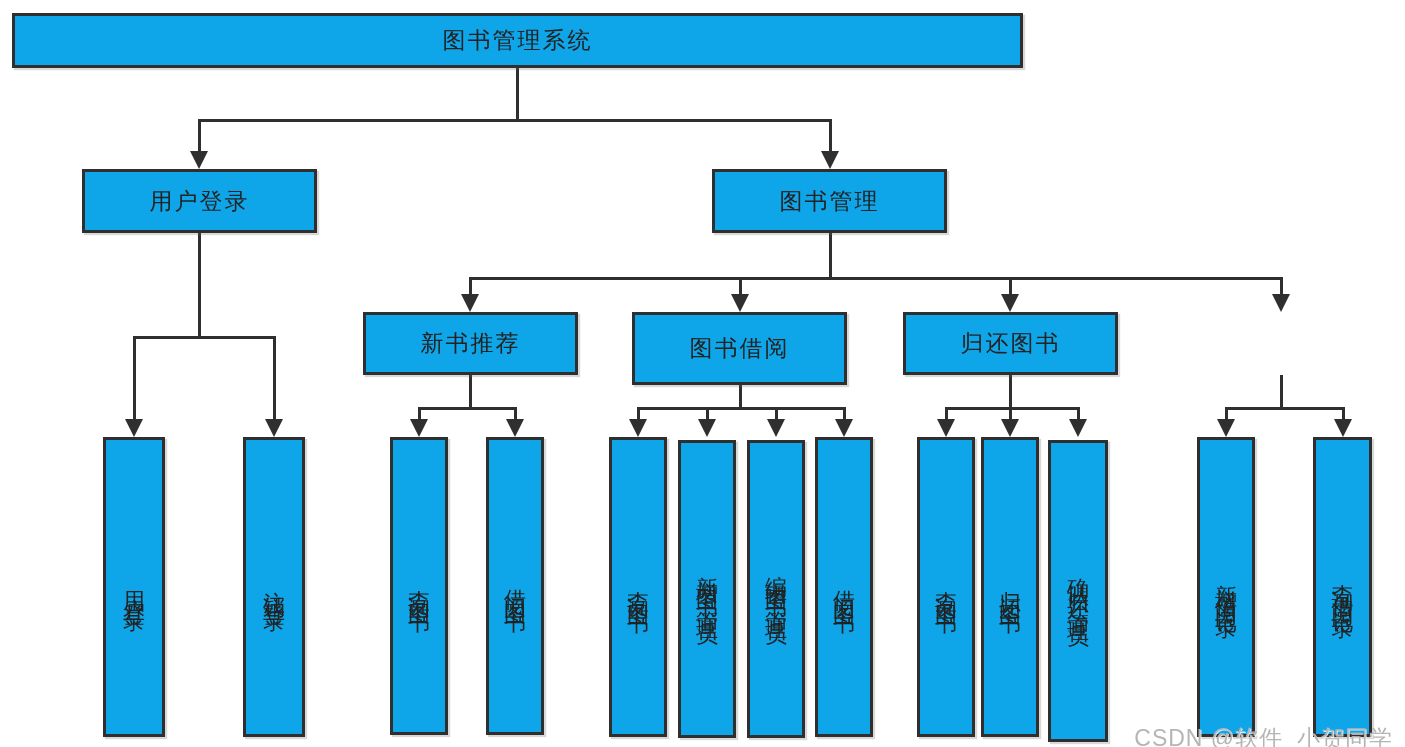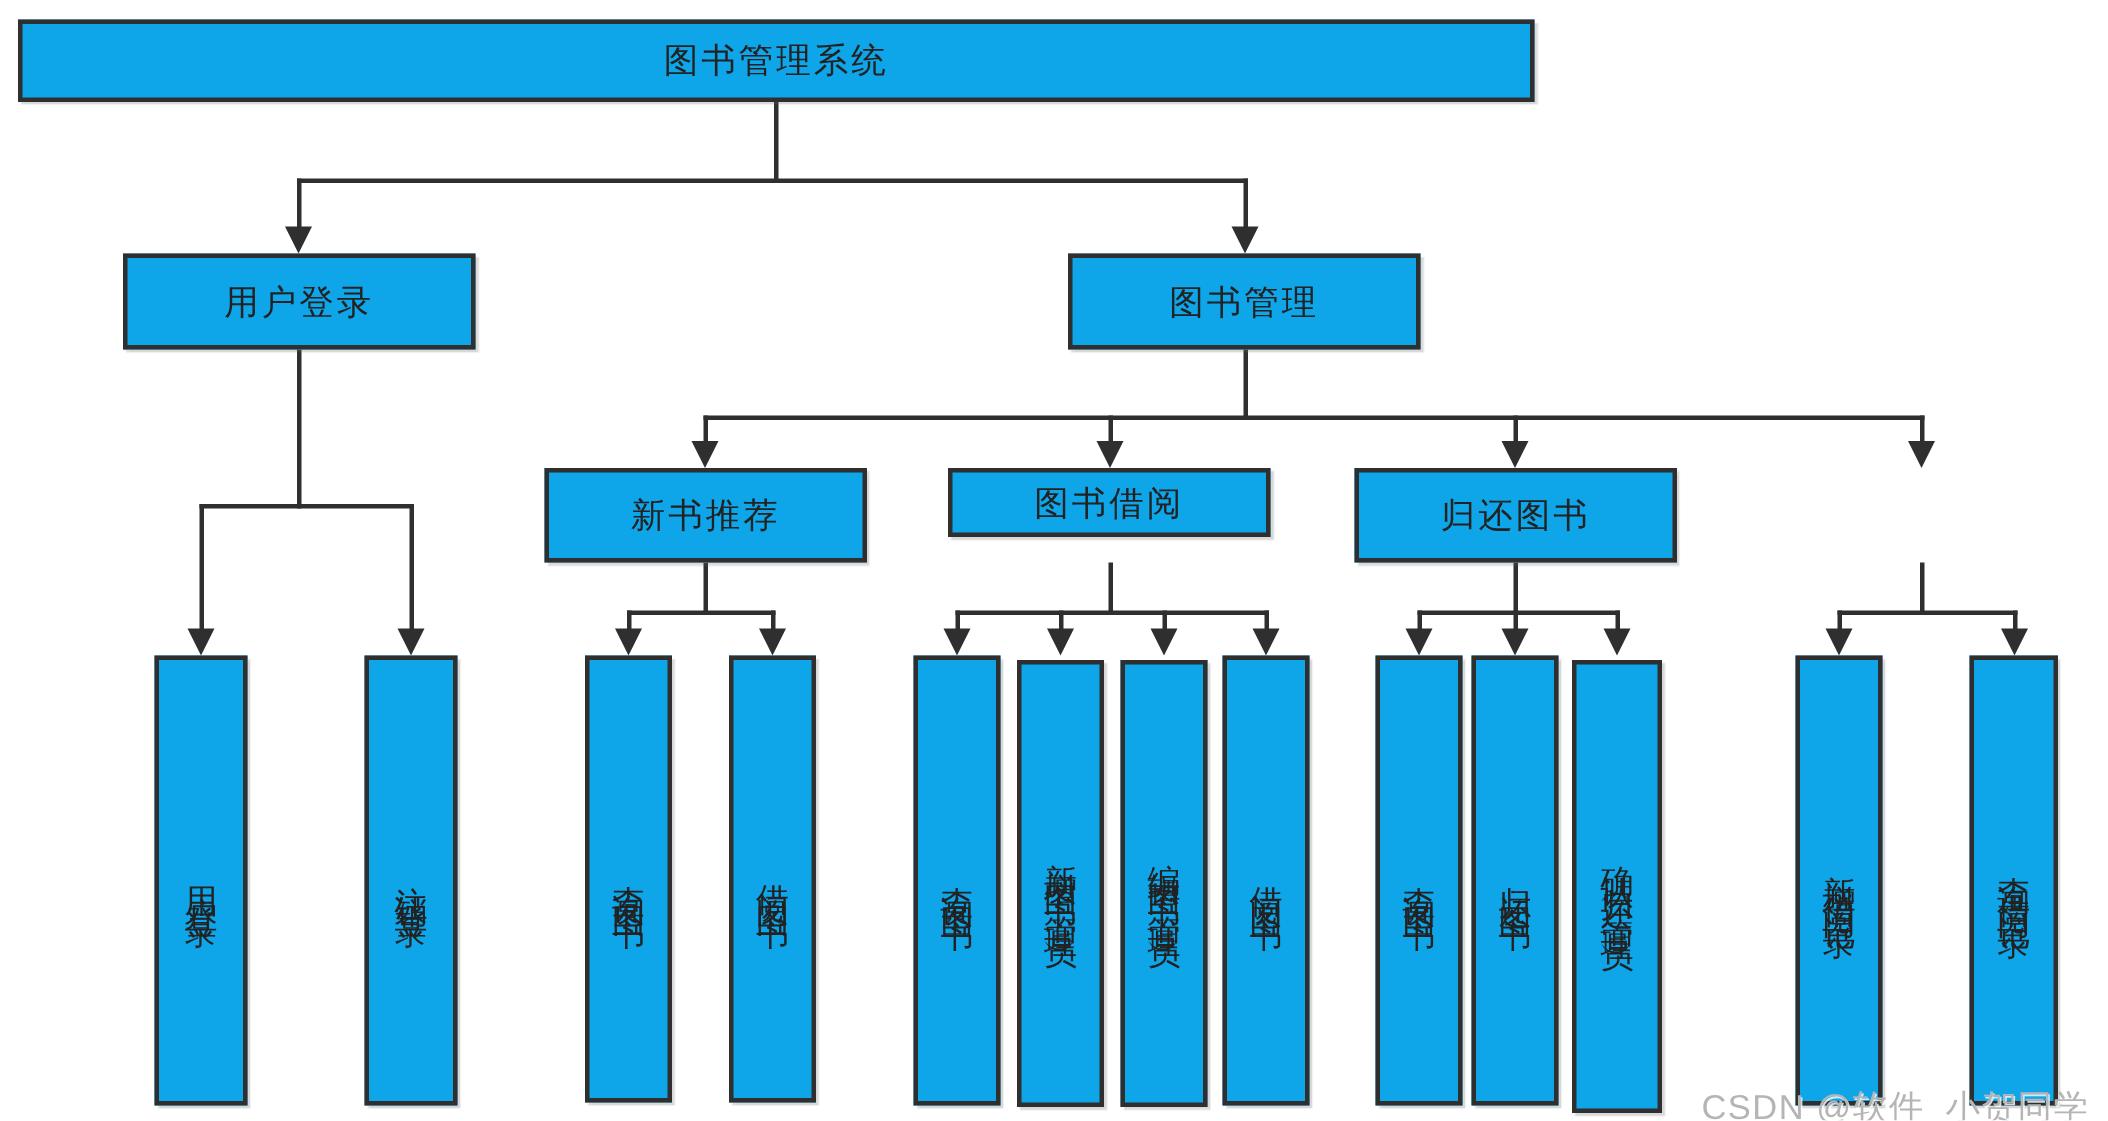--- a/index.html
+++ b/index.html
@@ -115,21 +115,21 @@
     </div>
     <div class="node horizontal" style="left: 82px; top: 169px; width: 235px; height: 64px;">
       <span class="node-label">用户登录</span>
     </div>
     <div class="node horizontal" style="left: 712px; top: 169px; width: 235px; height: 64px; font-family: Liberation Mono, monospace;">
       <span class="node-label">图书管理</span>
     </div>
     <div class="node horizontal" style="left: 363px; top: 312px; width: 215px; height: 63px;">
       <span class="node-label">新书推荐</span>
     </div>
-    <div class="node horizontal" style="left: 632px; top: 312px; width: 215px; height: 46px;">
+    <div class="node horizontal" style="left: 632px; top: 312px; width: 215px; height: 73px;">
       <span class="node-label">图书借阅</span>
     </div>
     <div class="node horizontal" style="left: 903px; top: 312px; width: 215px; height: 63px;">
       <span class="node-label">归还图书</span>
     </div>
     <div class="node vertical" style="left: 103px; top: 437px; width: 62px; height: 300px;">
       <span class="node-label">用户登录</span>
     </div>
     <div class="node vertical" style="left: 243px; top: 437px; width: 62px; height: 300px;">
       <span class="node-label">注销登录</span>

